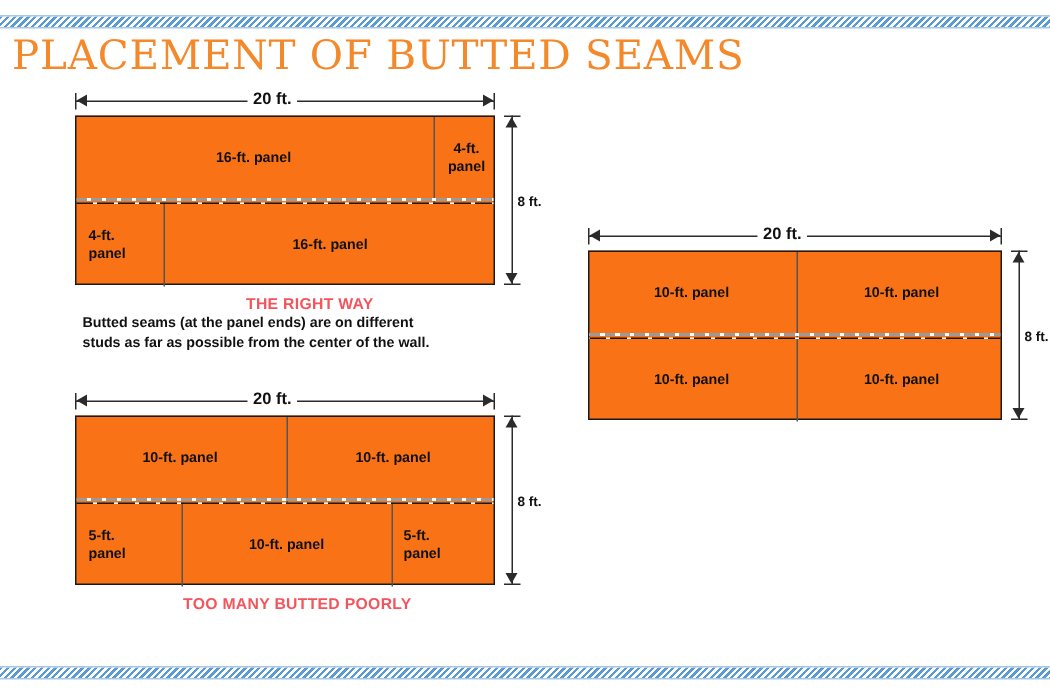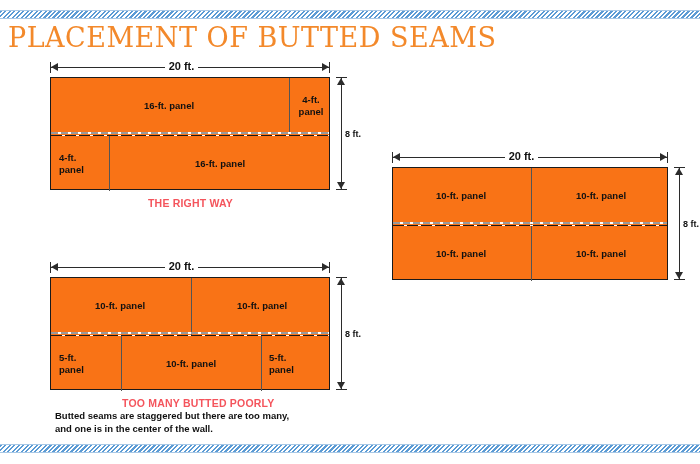--- a/index.html
+++ b/index.html
@@ -179,21 +179,23 @@
     <div class="dimv" style="left:286px;top:15px;height:113px;">
       <div class="bar"></div>
       <div class="cap t"></div>
       <div class="cap b"></div>
       <div class="av t"></div>
       <div class="av b"></div>
       <div class="txt">8 ft.</div>
     </div>
   </div>
 
-  <div class="cap-head" style="left:148px;top:197px;">THE RIGHT WAY</div>
+  <div class="cap-head" style="left:164px;top:197px;">THE RIGHT WAY</div>
+  <div class="cap-body" style="left:55px;top:210px;width:300px;">Butted seams (at the panel ends) are on different
+studs as far as possible from the center of the wall.</div>
 
   <div class="diagram" style="left:392px;top:152px;width:276px;">
 
     <div class="dimh" style="left:0px;top:0px;width:276px;">
       <div class="bar"></div>
       <div class="cap l"></div>
       <div class="cap r"></div>
       <div class="ah l"></div>
       <div class="ah r"></div>
       <div class="txt"><span>20 ft.</span></div>
@@ -254,16 +256,14 @@
       <div class="bar"></div>
       <div class="cap t"></div>
       <div class="cap b"></div>
       <div class="av t"></div>
       <div class="av b"></div>
       <div class="txt">8 ft.</div>
     </div>
   </div>
 
   <div class="cap-head" style="left:122px;top:397px;">TOO MANY BUTTED POORLY</div>
-  <div class="cap-body" style="left:55px;top:410px;width:300px;">Butted seams are staggered but there are too many,
-and one is in the center of the wall.</div>
 
 </div>
 
 </body></html>

